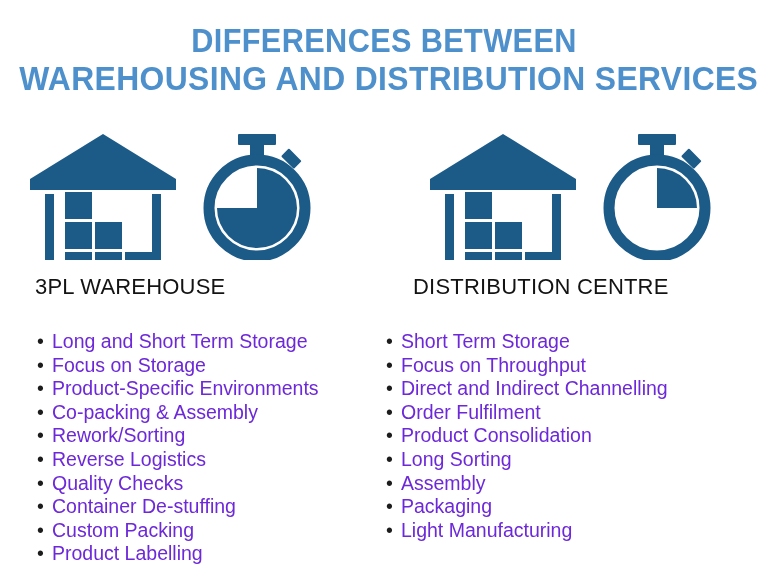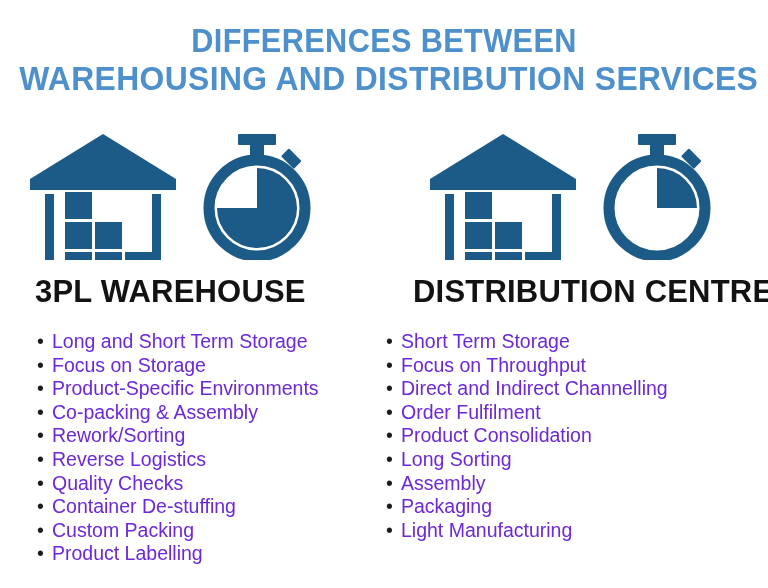--- a/index.html
+++ b/index.html
@@ -68,22 +68,22 @@
     left: 172px;
     width: 118px;
     height: 128px;
   }
   .icon-wh svg, .icon-watch svg { display: block; width: 100%; height: 100%; }
 
   
   .col-head {
     position: absolute;
     top: 274px;
-    font-size: 31px;
-    font-weight: bold;
+    font-size: 22px;
+    font-weight: normal;
     color: #131313;
     letter-spacing: 0.2px;
     white-space: nowrap;
   }
   .col-head.left  { left: 35px; }
   .col-head.right { left: 413px; }
 
   
   .bullets {
     position: absolute;

